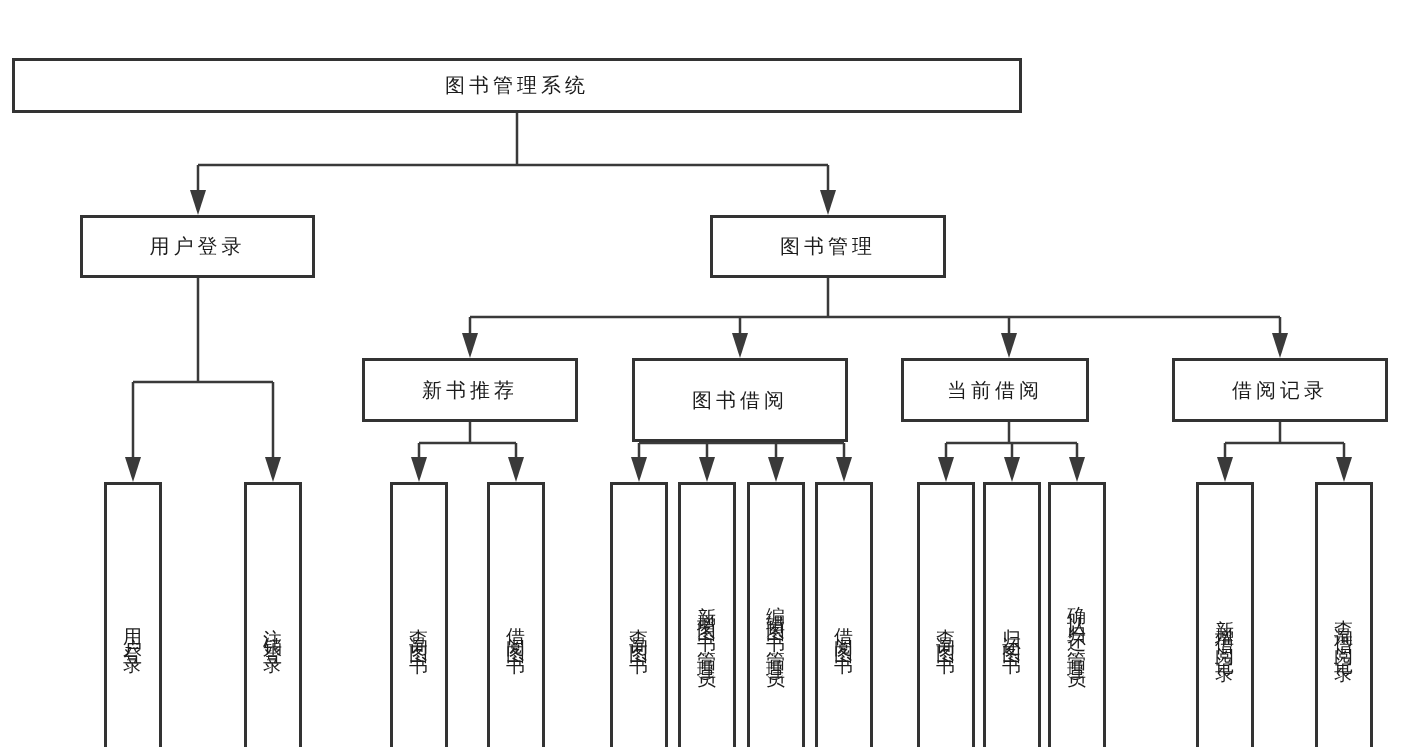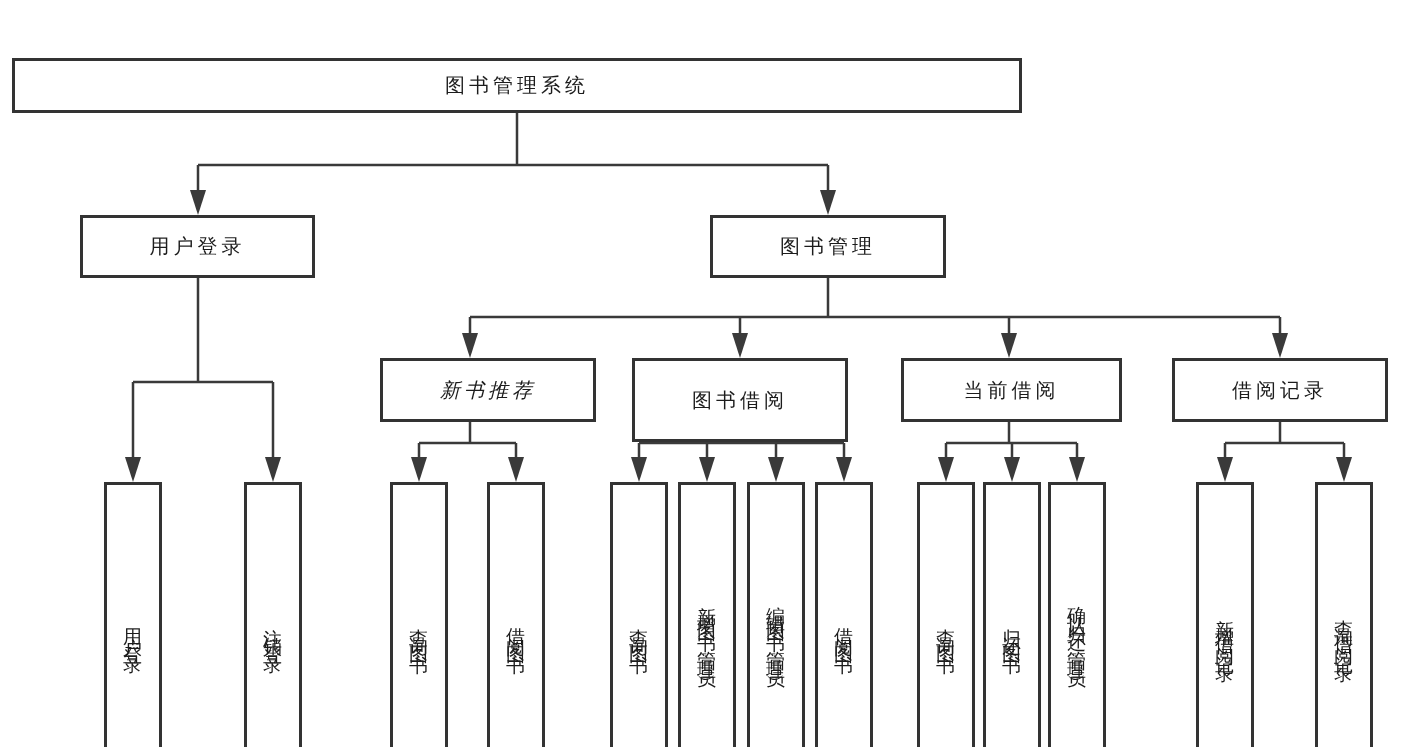--- a/index.html
+++ b/index.html
@@ -68,23 +68,23 @@
       <polygon points="1217,412 1233,412 1225,437"></polygon>
       <polygon points="1336,412 1352,412 1344,437"></polygon>
     </g>
   </svg>
 
   <div class="node" style="left:12px; top:13px; width:1010px; height:55px;">图书管理系统</div>
 
   <div class="node" style="left:80px; top:170px; width:235px; height:63px;">用户登录</div>
   <div class="node" style="left:710px; top:170px; width:236px; height:63px;">图书管理</div>
 
-  <div class="node" style="left:380px; top:313px; width:216px; height:64px;font-style:italic;">新书推荐</div>
+  <div class="node" style="left:362px; top:313px; width:216px; height:64px;">新书推荐</div>
   <div class="node" style="left:632px; top:313px; width:216px; height:84px;">图书借阅</div>
-  <div class="node" style="left:901px; top:313px; width:221px; height:64px;">当前借阅</div>
+  <div class="node" style="left:901px; top:313px; width:188px; height:64px;">当前借阅</div>
   <div class="node" style="left:1172px; top:313px; width:216px; height:64px;">借阅记录</div>
 
   <div class="vnode" style="left:104px;">
     <span class="vtext">用户登录</span>
   </div>
   <div class="vnode" style="left:244px;">
     <span class="vtext">注销登录</span>
   </div>
   <div class="vnode" style="left:390px;">
     <span class="vtext">查询图书</span>

